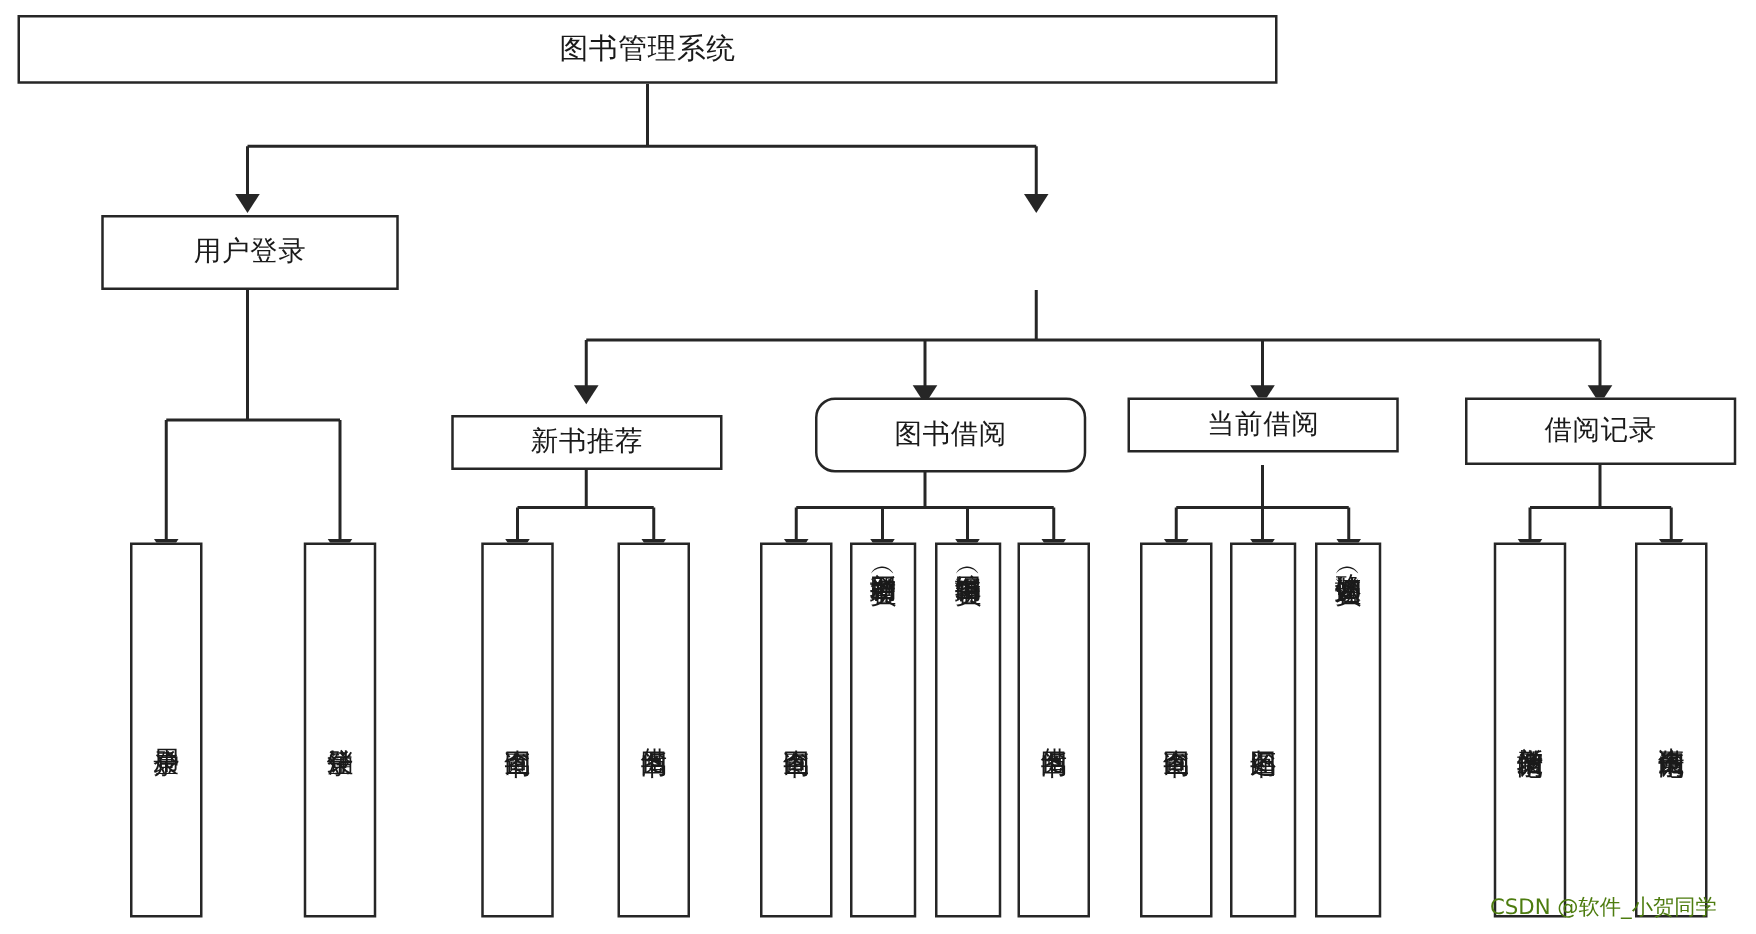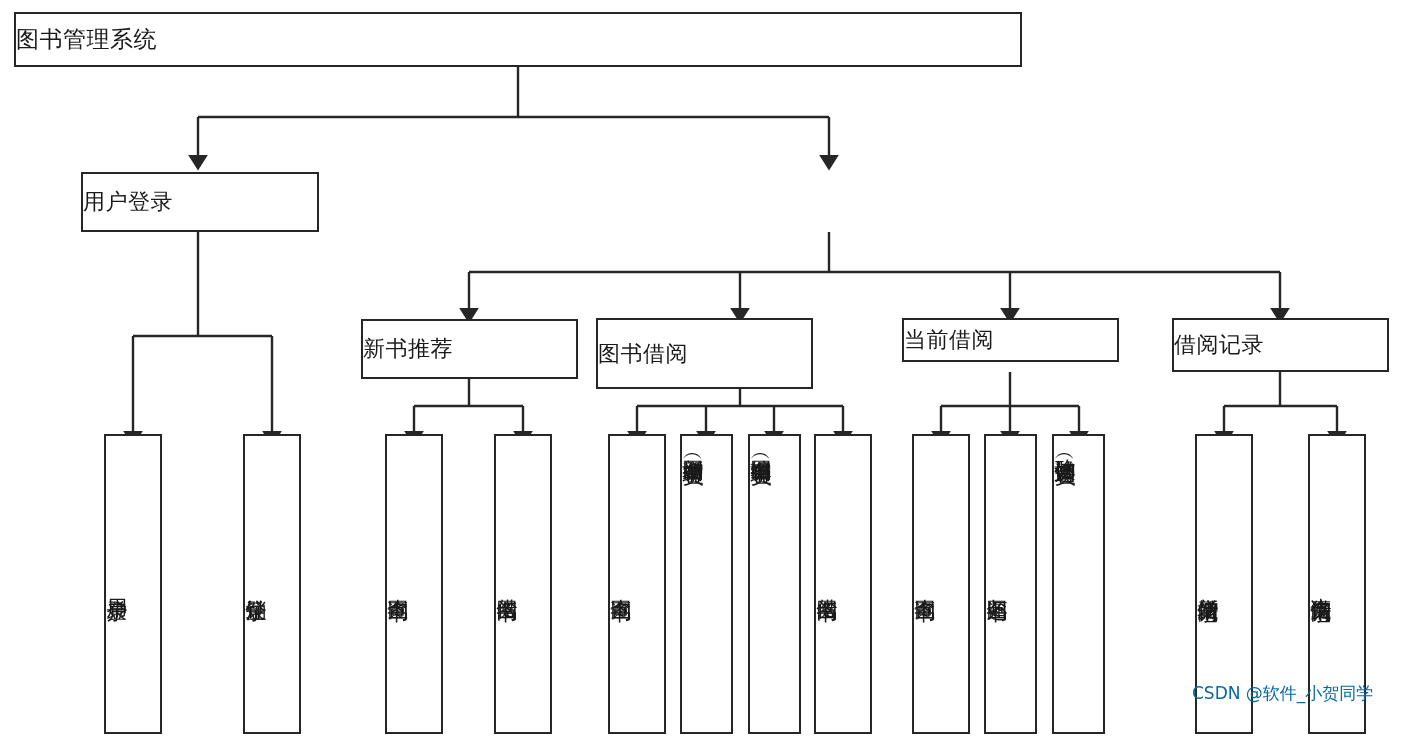--- a/index.html
+++ b/index.html
@@ -26,20 +26,21 @@
     height: 747px;
     pointer-events: none;
   }
   .node {
     position: absolute;
     box-sizing: border-box;
     background: #ffffff;
     border: 2px solid #262626;
     display: flex;
     align-items: center;
+    justify-content: center;
     color: #1a1a1a;
     z-index: 2;
   }
   .node-label {
     display: block;
     text-align: center;
     line-height: 1.18;
     letter-spacing: 0.5px;
   }
   
@@ -63,23 +64,23 @@
     letter-spacing: 1px;
     max-height: 100%;
   }
   .node.vert.center-text {
     align-items: center;
     padding-top: 0;
   }
   #watermark {
     position: absolute;
     left: 1192px;
-    top: 682px;
+    top: 714px;
     font-size: 17px;
-    color: #0369a1;
+    color: #4d7c0f;
     white-space: nowrap;
     z-index: 3;
     font-family: "DejaVu Sans", "Liberation Sans", sans-serif;
   }
 </style>
 </head>
 <body>
 
 <div id="diagram-root">
 
@@ -135,24 +136,24 @@
   </svg>
 
   <div class="node horiz root" style="left:14px; top:12px; width:1008px; height:55px;">
     <span class="node-label">图书管理系统</span>
   </div>
 
   <div class="node horiz" style="left:81px; top:172px; width:238px; height:60px;">
     <span class="node-label">用户登录</span>
   </div>
 
-  <div class="node horiz" style="left:361px; top:319px; width:217px; height:60px;">
+  <div class="node horiz" style="left:361px; top:332px; width:217px; height:44px;">
     <span class="node-label">新书推荐</span>
   </div>
-  <div class="node horiz" style="left:596px; top:318px; width:217px; height:71px;">
+  <div class="node horiz" style="left:652px; top:318px; width:217px; height:60px;border-radius:16px;">
     <span class="node-label">图书借阅</span>
   </div>
   <div class="node horiz" style="left:902px; top:318px; width:217px; height:44px;">
     <span class="node-label">当前借阅</span>
   </div>
   <div class="node horiz" style="left:1172px; top:318px; width:217px; height:54px;">
     <span class="node-label">借阅记录</span>
   </div>
 
   <div class="node vert center-text" style="left:104px; top:434px; width:58px; height:300px;">

